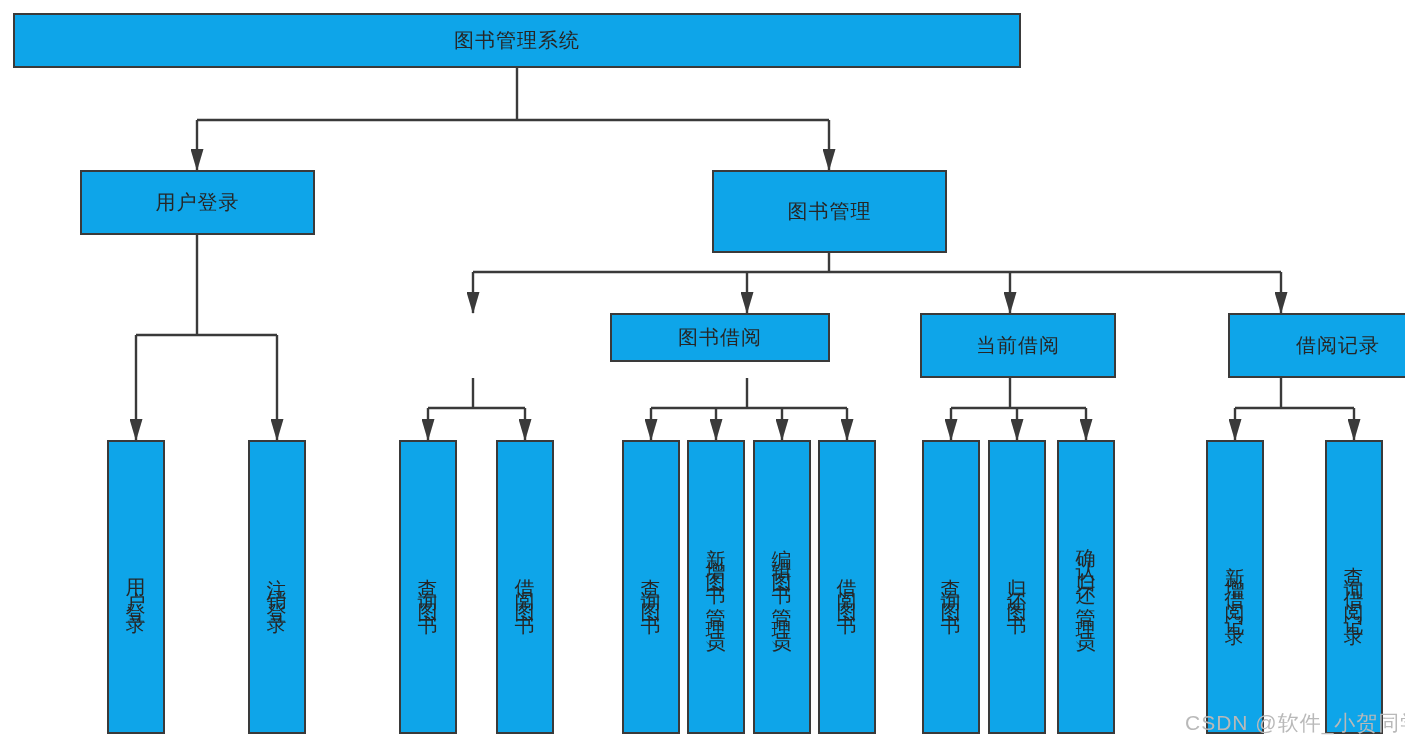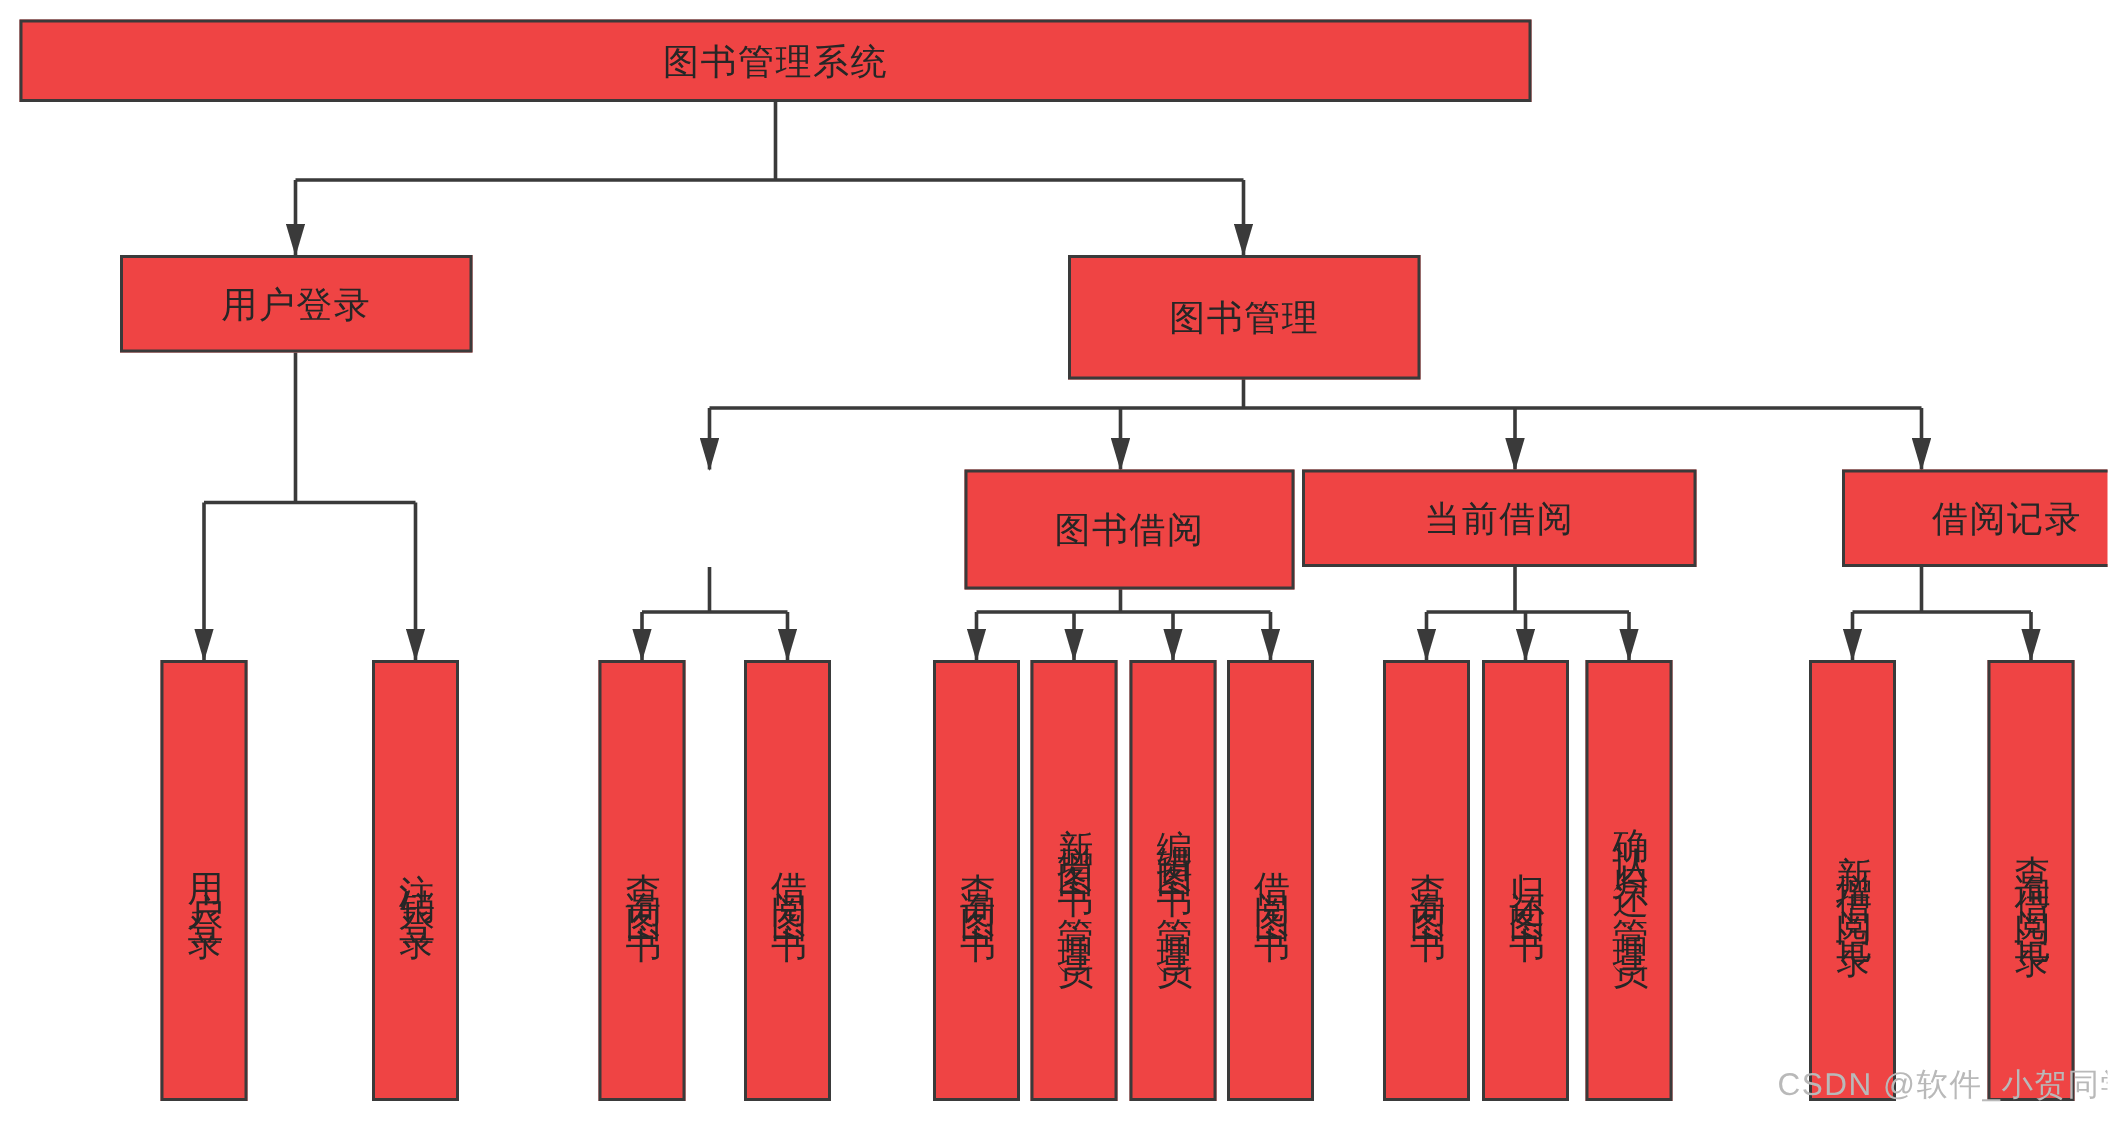--- a/index.html
+++ b/index.html
@@ -11,23 +11,23 @@
     background:var(--bg);
     font-family:"Liberation Sans",sans-serif;
     color:var(--text);
   }
   .stage{position:absolute;inset:0;}
   svg.wires{position:absolute;left:0;top:0;}
   svg.wires path, svg.wires line{stroke:var(--line);stroke-width:2.4;fill:none;}
   #arw path{fill:var(--line);stroke:none;}
   .node{
     position:absolute;box-sizing:border-box;
-    border:2px solid var(--line);background:#ef4444;
+    border:2px solid var(--line);background:#0ea5e9;
     display:flex;align-items:center;justify-content:center;
-    font-size:24px;color:var(--text);text-align:center;
+    font-size:20px;color:var(--text);text-align:center;
   }
   .node.h span{letter-spacing:1px;white-space:nowrap;}
   .node.v span{
     writing-mode:vertical-rl;
     letter-spacing:12px;
     line-height:1;
     white-space:nowrap;
   }
   .watermark{
     position:absolute;left:1185px;top:709px;
@@ -99,24 +99,24 @@
     <span>图书管理系统</span>
   </div>
 
   <div class="node h" style="left:80px;top:170px;width:235px;height:65px">
     <span>用户登录</span>
   </div>
   <div class="node h" style="left:712px;top:170px;width:235px;height:83px">
     <span>图书管理</span>
   </div>
 
-  <div class="node h" style="left:643px;top:313px;width:220px;height:80px">
+  <div class="node h" style="left:610px;top:313px;width:220px;height:49px">
     <span>图书借阅</span>
   </div>
-  <div class="node h" style="left:868px;top:313px;width:263px;height:65px">
+  <div class="node h" style="left:920px;top:313px;width:196px;height:65px">
     <span>当前借阅</span>
   </div>
   <div class="node h" style="left:1228px;top:313px;width:220px;height:65px">
     <span>借阅记录</span>
   </div>
 
   <div class="node v" style="left:107px;top:440px;width:58px;height:294px">
     <span>用户登录</span>
   </div>
   <div class="node v" style="left:248px;top:440px;width:58px;height:294px">

